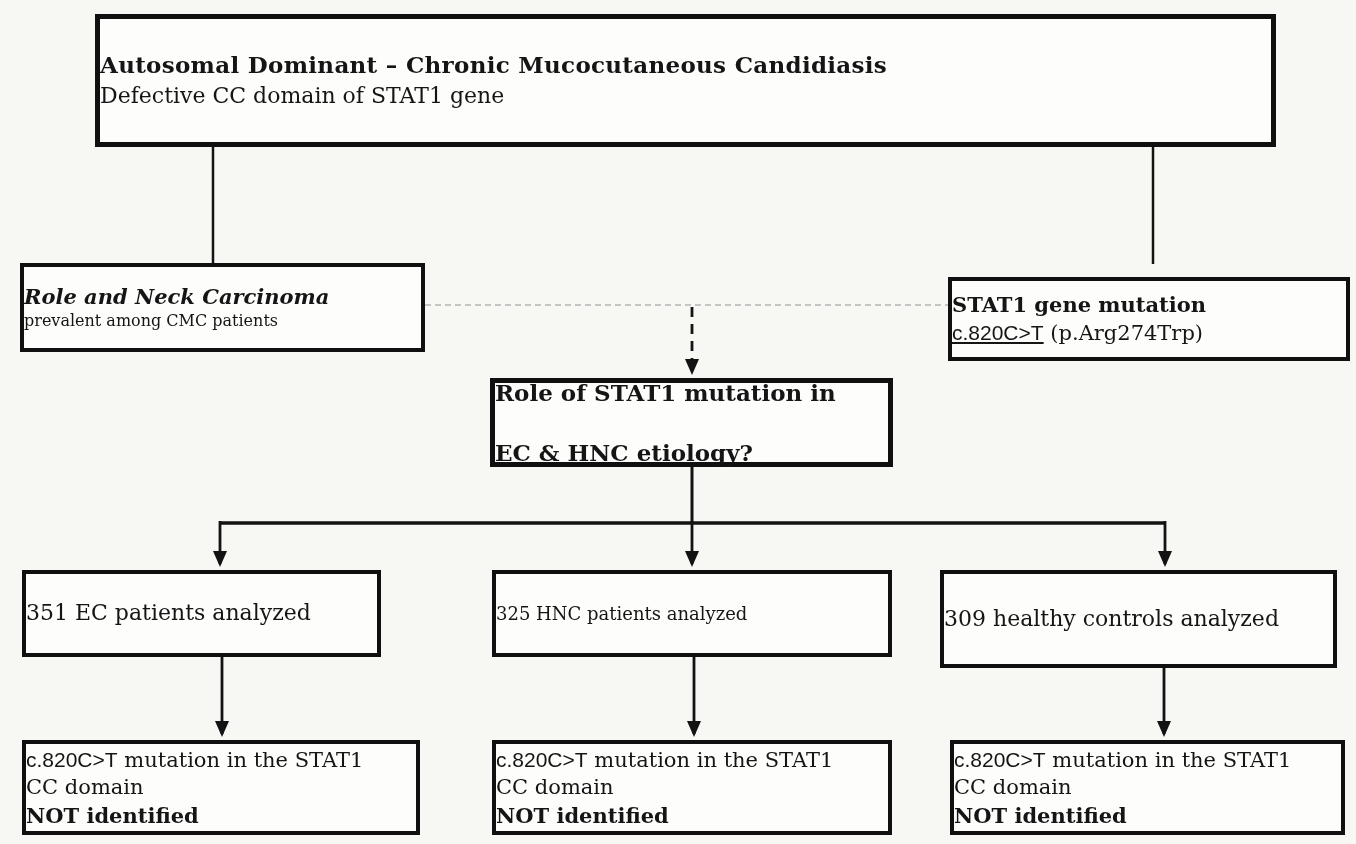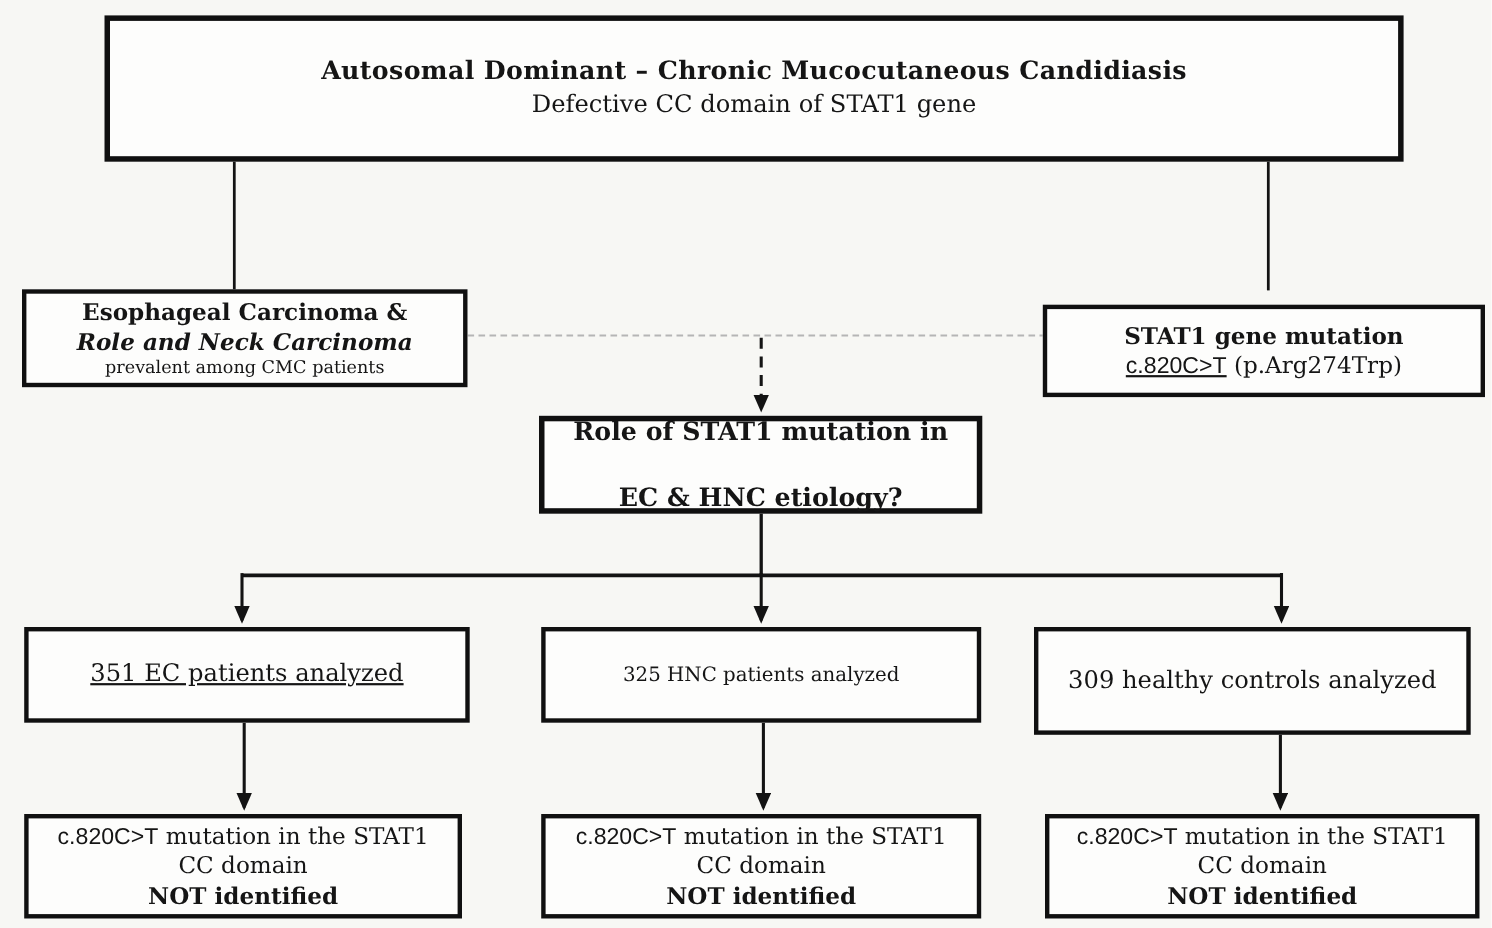--- a/index.html
+++ b/index.html
@@ -25,21 +25,21 @@
     pointer-events: none;
   }
   .box {
     position: absolute;
     box-sizing: border-box;
     background: #fdfdfc;
     border: 4px solid #101010;
     display: flex;
     flex-direction: column;
     justify-content: center;
-    align-items: center;
+    align-items: flex-start;
     text-align: center;
     line-height: 1.3;
     font-size: 21px;
   }
   .box.thick { border-width: 5px; }
   .b { font-weight: bold; }
   .bi { font-weight: bold; font-style: italic; }
   .sans {
     font-family: "Liberation Sans", "DejaVu Sans", sans-serif;
   }
@@ -50,21 +50,21 @@
   #top-box .t1    { font-size: 23px; letter-spacing: 0.3px; }
   #top-box .t2    { font-size: 22px; margin-top: 2px; }
 
   #carcinoma-box  { left: 20px;  top: 263px; width: 405px; height: 89px; font-size: 21px; }
   #carcinoma-box .t3 { font-size: 16px; }
 
   #mutation-box   { left: 948px; top: 277px; width: 402px; height: 84px; font-size: 21px; }
 
   #question-box   { left: 490px; top: 378px; width: 403px; height: 89px; font-size: 23px; font-weight: bold; gap: 30px; }
 
-  #ec-box         { left: 22px;  top: 570px; width: 405px; height: 87px; font-size: 22px; text-decoration: underline; }
+  #ec-box         { left: 22px;  top: 570px; width: 359px; height: 87px; font-size: 22px; }
   #hnc-box        { left: 492px; top: 570px; width: 400px; height: 87px; font-size: 18px; }
   #controls-box   { left: 940px; top: 570px; width: 397px; height: 98px; font-size: 22px; }
 
   #result-ec-box       { left: 22px;  top: 740px; width: 398px; height: 95px; }
   #result-hnc-box      { left: 492px; top: 740px; width: 400px; height: 95px; }
   #result-controls-box { left: 950px; top: 740px; width: 395px; height: 95px; }
   .result-line3 { font-weight: bold; }
 </style>
 </head>
 <body>
@@ -95,21 +95,20 @@
     <line x1="694" y1="657" x2="694" y2="734" stroke="#131313" stroke-width="2.8" marker-end="url(#arrow)"></line>
     <line x1="1164" y1="657" x2="1164" y2="734" stroke="#131313" stroke-width="2.8" marker-end="url(#arrow)"></line>
   </svg>
 
   <div class="box thick" id="top-box">
     <div class="t1 b">Autosomal Dominant – Chronic Mucocutaneous Candidiasis</div>
     <div class="t2">Defective CC domain of STAT1 gene</div>
   </div>
 
   <div class="box" id="carcinoma-box">
-    <div class="b">Esophageal Carcinoma &amp;</div>
     <div class="bi">Role and Neck Carcinoma</div>
     <div class="t3">prevalent among CMC patients</div>
   </div>
 
   <div class="box" id="mutation-box">
     <div class="b">STAT1 gene mutation</div>
     <div><span class="sans underlined">c.820C&gt;T</span><span> (p.Arg274Trp)</span></div>
   </div>
 
   <div class="box thick" id="question-box">

